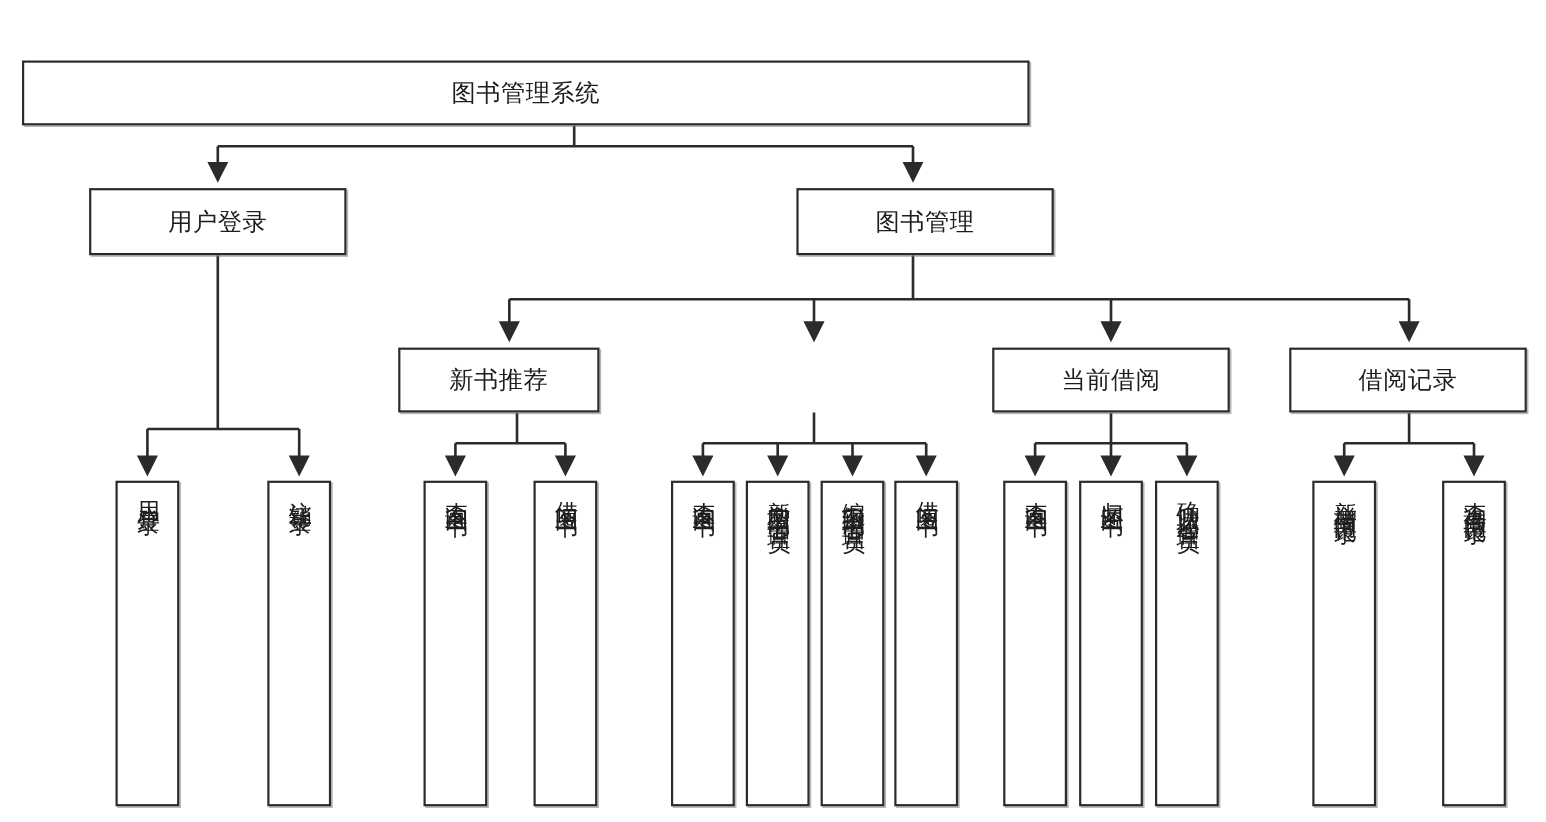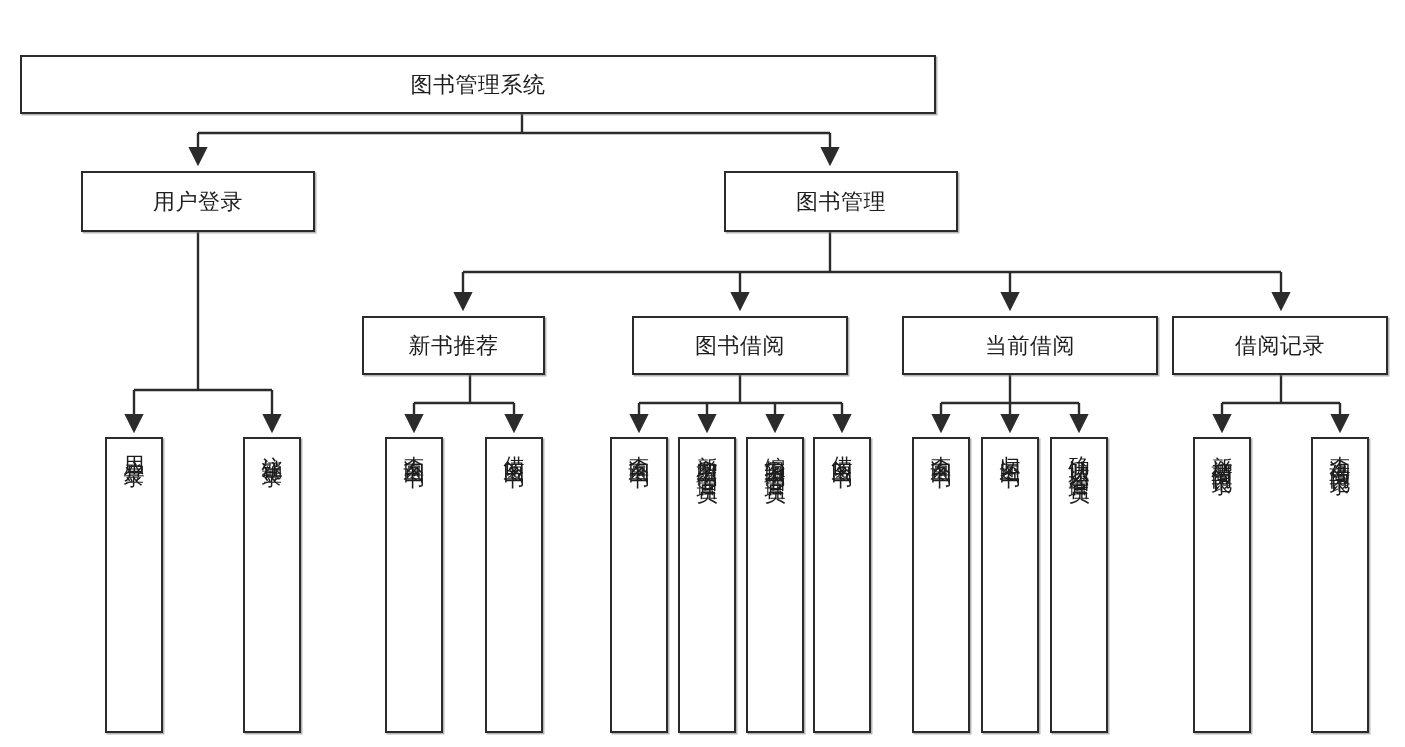--- a/index.html
+++ b/index.html
@@ -112,24 +112,21 @@
   <div class="node" style="left:81px;top:171px;width:234px;height:61px;">
     <span class="lbl">用户登录</span>
   </div>
   <div class="node" style="left:712px;top:171px;width:234px;height:61px;margin-left:12px;">
     <span class="lbl">图书管理</span>
   </div>
 
   <div class="node" style="left:362px;top:316px;width:183px;height:59px;">
     <span class="lbl">新书推荐</span>
   </div>
-  <div class="node" style="left:632px;top:316px;width:216px;height:59px;">
-    <span class="lbl">图书借阅</span>
-  </div>
-  <div class="node" style="left:902px;top:316px;width:256px;height:59px;">
+  <div class="node" style="left:902px;top:316px;width:216px;height:59px;">
     <span class="lbl">当前借阅</span>
   </div>
   <div class="node" style="left:1172px;top:316px;width:216px;height:59px;text-align:right;">
     <span class="lbl">借阅记录</span>
   </div>
 
   <div class="node vert" style="left:105px;top:437px;width:58px;height:296px;">
     <span class="lbl">用户登录</span>
   </div>
   <div class="node vert" style="left:243px;top:437px;width:58px;height:296px;">

